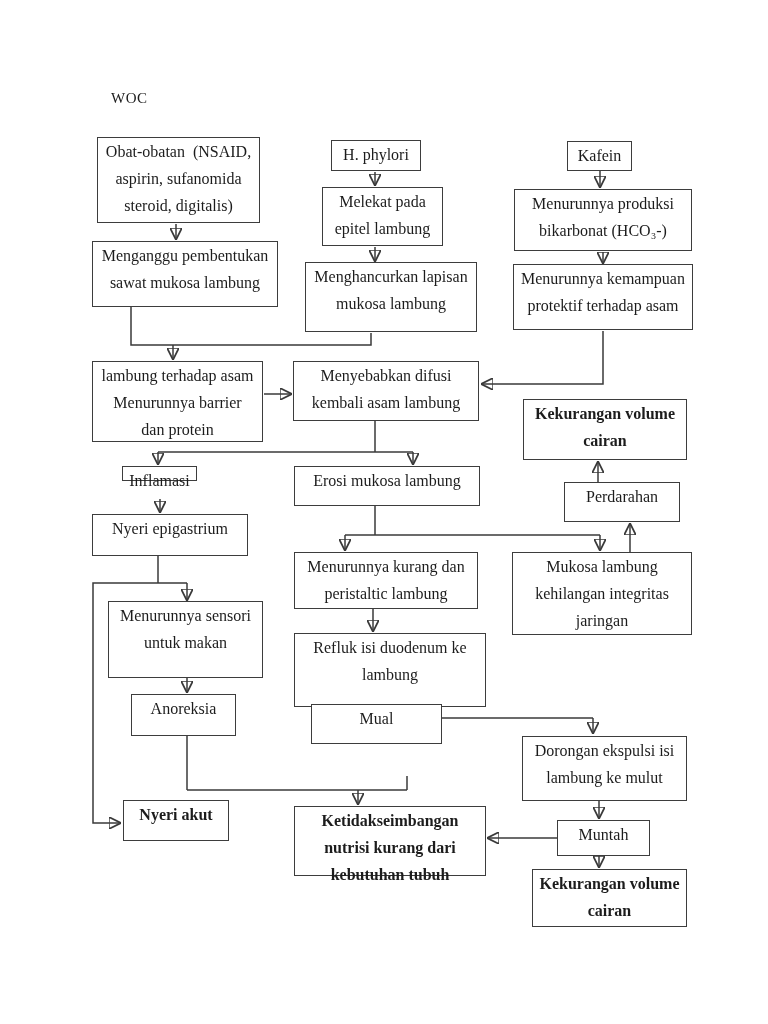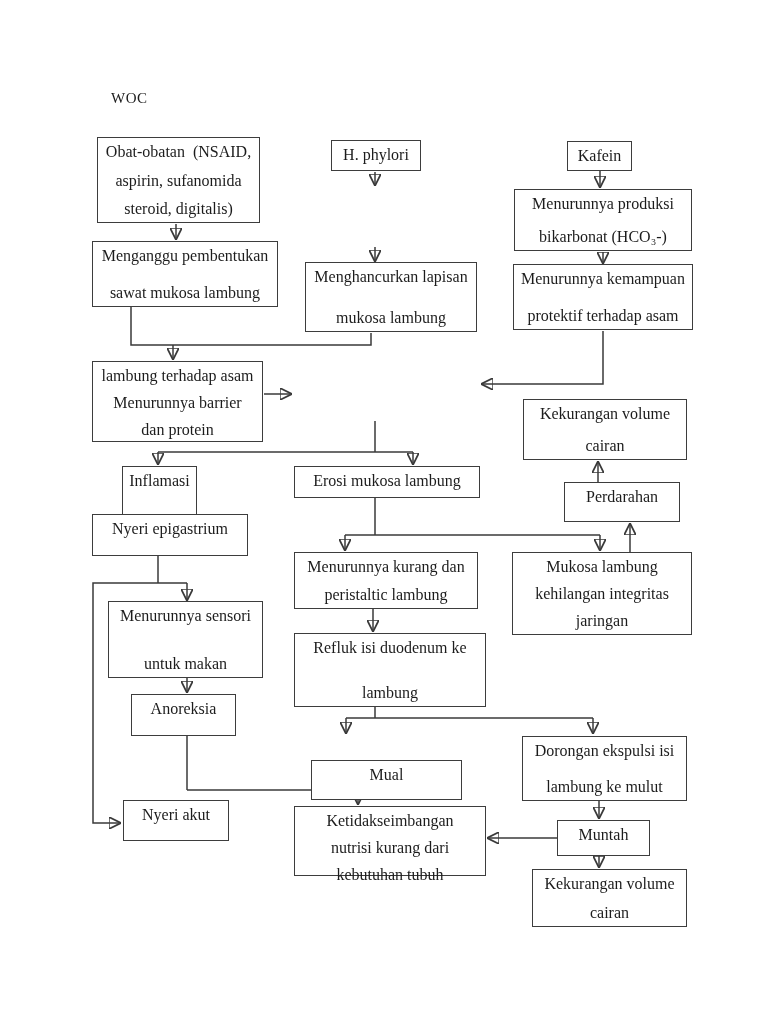--- a/index.html
+++ b/index.html
@@ -4,24 +4,24 @@
 <style>
   html,body{margin:0;padding:0;background:#ffffff;}
   .page{
     position:relative;width:768px;height:1024px;background:#ffffff;
     font-family:"Liberation Serif","DejaVu Serif",serif;color:#1c1c1c;
     overflow:hidden;
   }
   .woc-title{position:absolute;left:90px;top:90px;font-size:15px;letter-spacing:0.5px;margin-left:21px;}
   .node{
     position:absolute;border:1.5px solid #3d3d3d;background:#ffffff;
-    display:flex;flex-direction:column;align-items:center;justify-content:space-between;
+    display:flex;flex-direction:column;align-items:center;justify-content:flex-start;
     text-align:center;font-size:16px;line-height:27px;box-sizing:border-box;
   }
-  .node.bold{font-weight:normal;}
+  .node.bold{font-weight:bold;}
   .ln{white-space:pre;}
   svg.wires{position:absolute;left:0;top:0;pointer-events:none;}
   svg.wires path{stroke:#3a3a3a;stroke-width:1.5;fill:none;}
 </style>
 </head>
 <body>
 
 <div class="page">
 
   <div class="woc-title">WOC</div>
@@ -77,20 +77,24 @@
   </div>
 
   <div class="node" style="left:331px;top:140px;width:90px;height:31px">
     <div class="ln">H. phylori</div>
   </div>
 
   <div class="node" style="left:567px;top:141px;width:65px;height:30px">
     <div class="ln">Kafein</div>
   </div>
 
+  <div class="node" style="left:322px;top:187px;width:121px;height:59px">
+    <div class="ln">Melekat pada</div>
+    <div class="ln">epitel lambung</div>
+  </div>
 
   <div class="node" style="left:514px;top:189px;width:178px;height:62px">
     <div class="ln">Menurunnya produksi</div>
     <div class="ln">bikarbonat (HCO₃-)</div>
   </div>
 
   <div class="node" style="left:92px;top:241px;width:186px;height:66px">
     <div class="ln">Menganggu pembentukan</div>
     <div class="ln">sawat mukosa lambung</div>
   </div>
@@ -104,31 +108,35 @@
     <div class="ln">Menurunnya kemampuan</div>
     <div class="ln">protektif terhadap asam</div>
   </div>
 
   <div class="node" style="left:92px;top:361px;width:171px;height:81px">
     <div class="ln">lambung terhadap asam</div>
     <div class="ln">Menurunnya barrier</div>
     <div class="ln">dan protein</div>
   </div>
 
+  <div class="node" style="left:293px;top:361px;width:186px;height:60px">
+    <div class="ln">Menyebabkan difusi</div>
+    <div class="ln">kembali asam lambung</div>
+  </div>
 
   <div class="node bold" style="left:523px;top:399px;width:164px;height:61px">
     <div class="ln">Kekurangan volume</div>
     <div class="ln">cairan</div>
   </div>
 
-  <div class="node" style="left:122px;top:466px;width:75px;height:49px">
+  <div class="node" style="left:122px;top:466px;width:75px;height:15px">
     <div class="ln">Inflamasi</div>
   </div>
 
-  <div class="node" style="left:294px;top:466px;width:186px;height:32px">
+  <div class="node" style="left:294px;top:466px;width:186px;height:40px">
     <div class="ln">Erosi mukosa lambung</div>
   </div>
 
   <div class="node" style="left:564px;top:482px;width:116px;height:40px">
     <div class="ln">Perdarahan</div>
   </div>
 
   <div class="node" style="left:92px;top:514px;width:156px;height:42px">
     <div class="ln">Nyeri epigastrium</div>
   </div>
@@ -151,21 +159,21 @@
 
   <div class="node" style="left:294px;top:633px;width:192px;height:74px">
     <div class="ln">Refluk isi duodenum ke</div>
     <div class="ln">lambung</div>
   </div>
 
   <div class="node" style="left:131px;top:694px;width:105px;height:42px">
     <div class="ln">Anoreksia</div>
   </div>
 
-  <div class="node" style="left:311px;top:760px;width:151px;height:40px">
+  <div class="node" style="left:311px;top:704px;width:131px;height:40px">
     <div class="ln">Mual</div>
   </div>
 
   <div class="node" style="left:522px;top:736px;width:165px;height:65px">
     <div class="ln">Dorongan ekspulsi isi</div>
     <div class="ln">lambung ke mulut</div>
   </div>
 
   <div class="node bold" style="left:123px;top:800px;width:106px;height:41px">
     <div class="ln">Nyeri akut</div>

